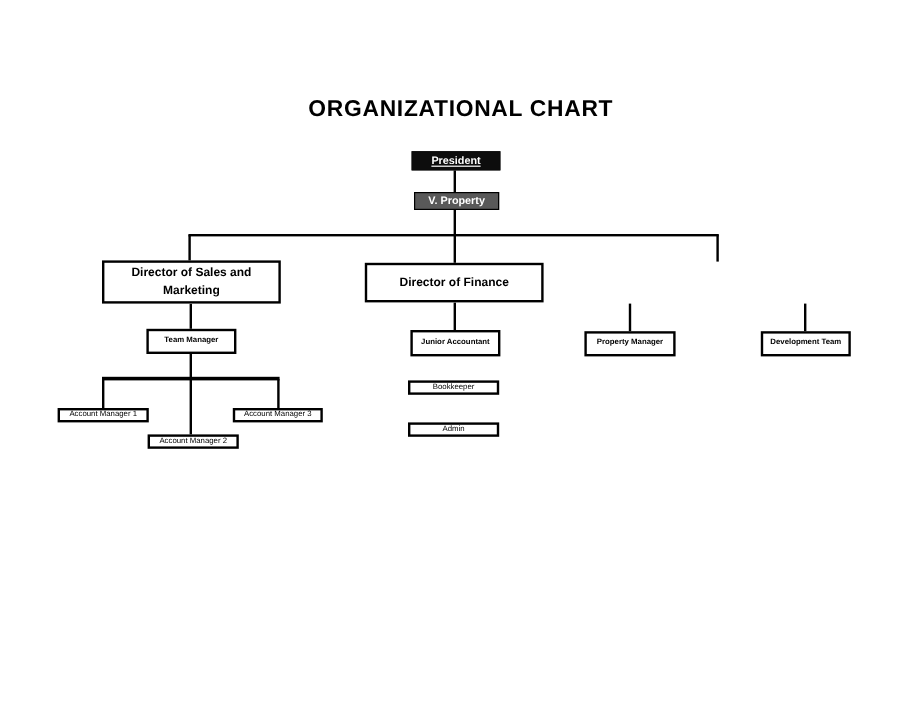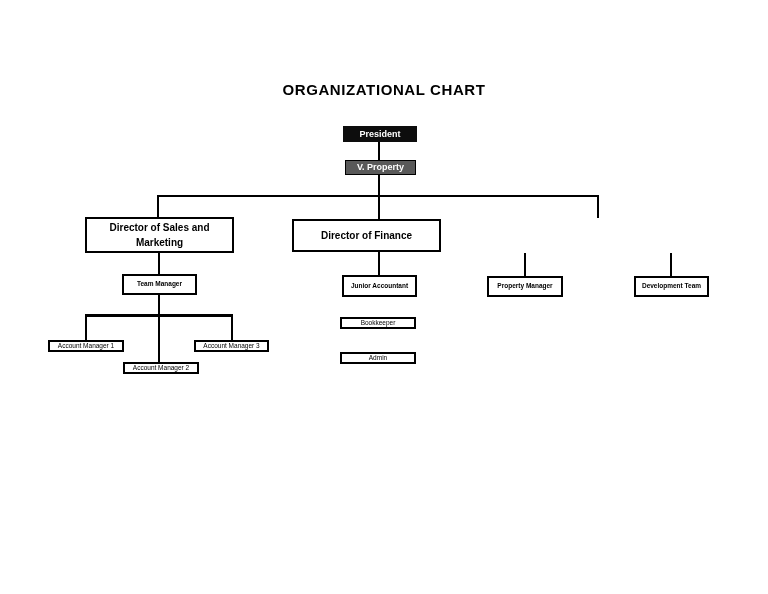--- a/index.html
+++ b/index.html
@@ -14,41 +14,42 @@
     background: var(--page-bg, #ffffff);
     font-family: "Liberation Sans", sans-serif;
     overflow: hidden;
   }
   .title {
     position: absolute;
     left: 0;
     top: 81px;
     width: 768px;
     text-align: center;
-    font-size: 15px;
+    font-size: 19px;
     font-weight: bold;
     letter-spacing: 0.6px;
     color: #000;
   }
   .node {
     position: absolute;
     box-sizing: border-box;
     display: flex;
     align-items: center;
     justify-content: center;
     text-align: center;
     background: var(--box-fill, #ffffff);
     border: 2px solid var(--box-border, #000000);
     color: var(--box-text, #000000);
     line-height: 1.35;
   }
   .filled-black {
     background: var(--president-fill, #0d0d0d);
     border: 1px solid var(--president-fill, #0d0d0d);
     color: var(--president-text, #ffffff);
+    text-decoration: underline;
   }
   .filled-gray {
     background: var(--vp-fill, #595959);
     border: 1.5px solid var(--box-border, #000000);
     color: var(--vp-text, #ffffff);
   }
   .tier-top { font-weight: bold; font-size: 9px; white-space: nowrap; }
   .tier-director {
     font-weight: bold;
     font-size: 10px;
@@ -87,21 +88,21 @@
 
   <div class="cline" style="left:524px; top:253px; width:2px; height:24px;"></div>
   <div class="cline" style="left:670px; top:253px; width:2px; height:24px;"></div>
 
   <div class="node filled-black tier-top" style="left:343px; top:126px; width:74px; height:16px;">President</div>
 
   <div class="node filled-gray tier-top" style="left:345px; top:160px; width:71px; height:15px;">V. Property</div>
 
   <div class="node tier-director" style="left:85px; top:217px; width:149px; height:36px;">Director of Sales and Marketing</div>
 
-  <div class="node tier-director" style="left:292px; top:219px; width:149px; height:33px;">Director of Finance</div>
+  <div class="node tier-director" style="left:304px; top:219px; width:149px; height:33px;">Director of Finance</div>
 
 
   <div class="node tier-mid" style="left:122px; top:274px; width:75px; height:21px;">Team Manager</div>
 
   <div class="node tier-mid" style="left:342px; top:275px; width:75px; height:22px;">Junior Accountant</div>
 
   <div class="node tier-mid" style="left:487px; top:276px; width:76px; height:21px;">Property Manager</div>
 
   <div class="node tier-mid" style="left:634px; top:276px; width:75px; height:21px;">Development Team</div>
 

